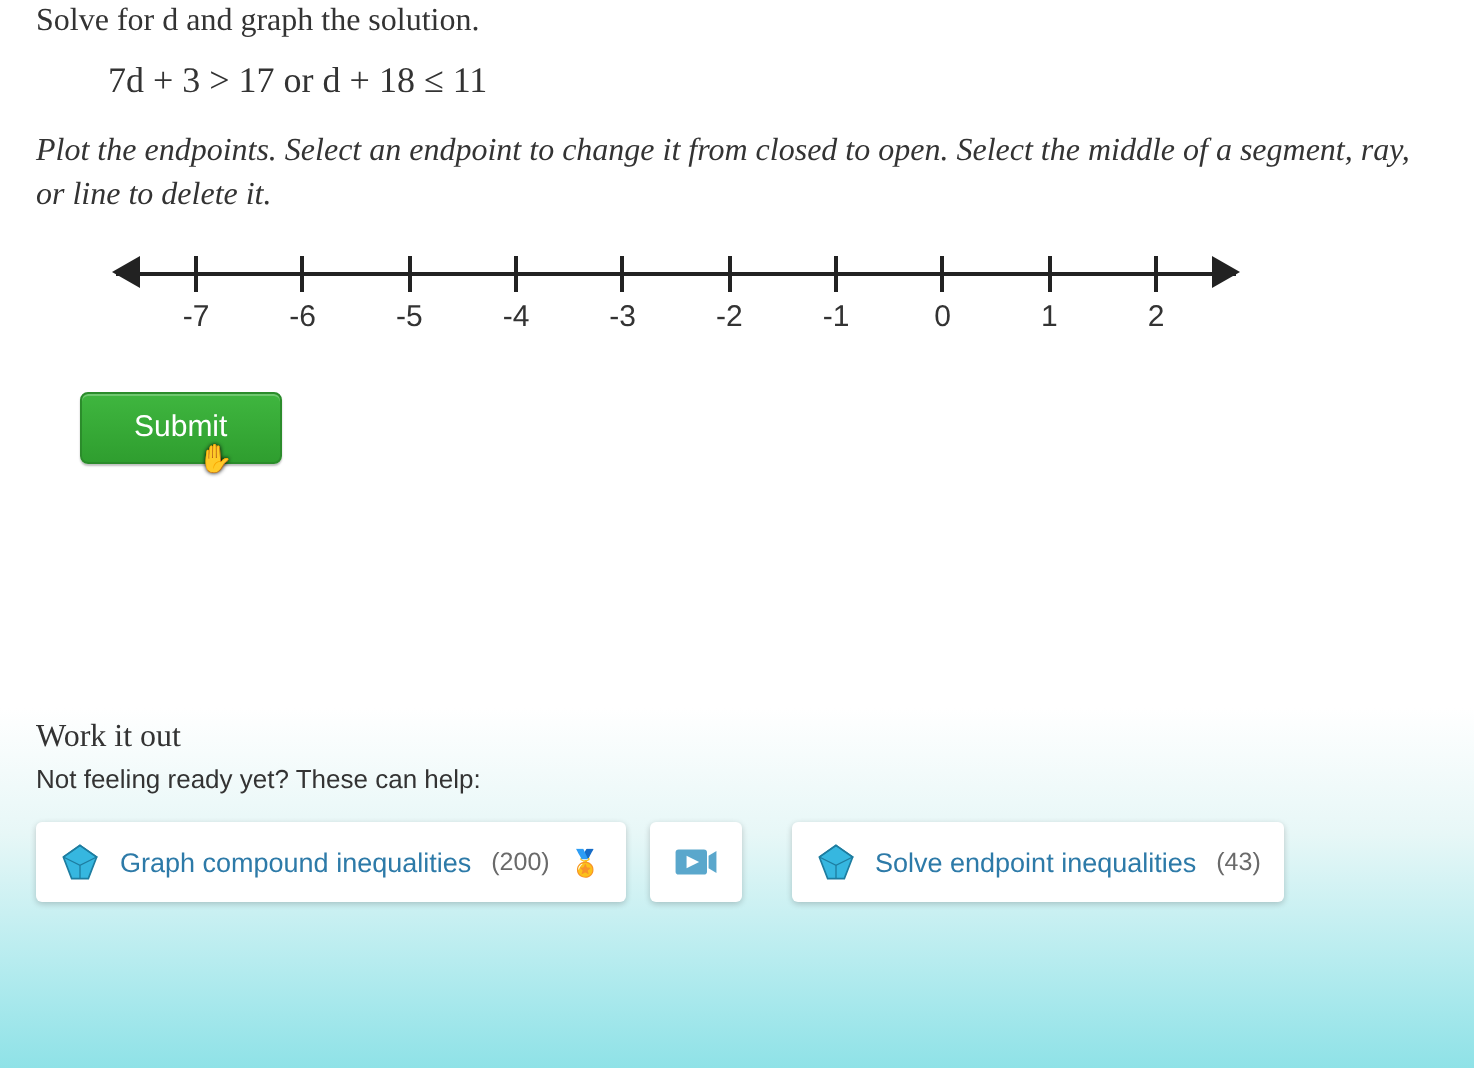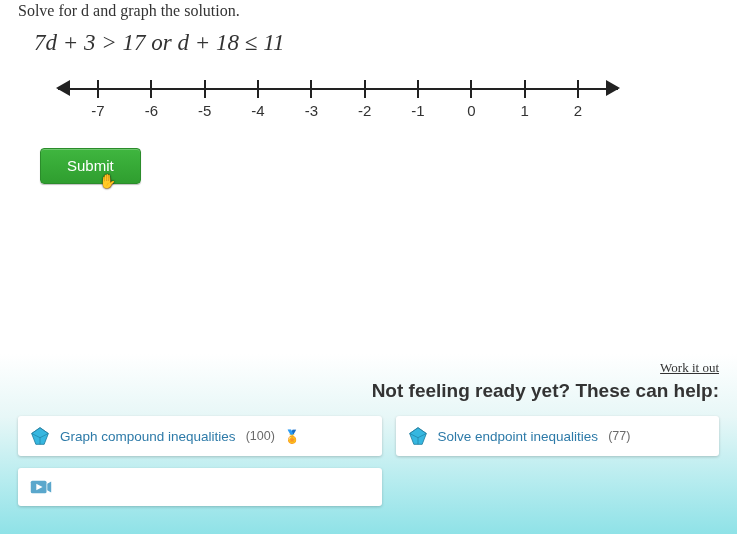--- a/index.html
+++ b/index.html
@@ -10,23 +10,22 @@
     font-family: Arial, Helvetica, sans-serif;
     background: #fff;
     color: #333;
     position: relative;
     overflow: hidden;
   }
   .content { padding: 0 18px; }
   .prompt { font-size: 16px; margin: 2px 0 10px 0; color:#333;font-family:Liberation Serif, serif; }
   .inequality {
     font-family: Georgia, 'Times New Roman', serif;
-    font-style: italic;
-    font-size: 23px;
-    margin: 6px 0 14px 16px;
+    font-size: 18px;
+    margin: 6px 0 14px 36px;
     color:#333;
   }
   .instructions {
     font-family: Georgia, 'Times New Roman', serif;
     font-style: italic;
     font-size: 16px;
     line-height: 1.35;
     color:#333;
     margin: 0 0 10px 0;
   }
@@ -88,40 +87,38 @@
     pointer-events: none;
   }
   .bottom-area {
     position: absolute;
     left: 0; right: 0; bottom: 0;
     height: 180px;
     background: linear-gradient(180deg, #ffffff 0%, #e7f7f7 35%, #b7ecef 70%, #8fe2e7 100%);
     padding: 6px 18px 14px 18px;
   }
   .wio-title {
-    text-align: right;
+    text-align: left;
     font-family: Georgia, serif;
+    font-size: 16px;
+    margin: 0 0 4px 0;
+    color: #333;
+  }
+  .wio-sub {
+    text-align: left;
     font-size: 13px;
-    margin: 0 0 4px 0;
-    color: #333;
-    text-decoration: underline;
-  }
-  .wio-sub {
-    text-align: right;
-    font-size: 19px;
     color: #333;
     margin: 0 0 14px 0;
-    font-weight: bold;
   }
   .cards {
     display: flex;
     gap: 14px;
     flex-wrap: wrap;
   }
-  .col { display: flex; flex-direction: column; gap: 12px; text-align: center; }
+  .col { display: flex; flex-direction: row; gap: 12px; text-align: center; }
   .col.left { flex: 1 1 300px; }
   .col.right { flex: 1 1 260px; }
   .card {
     background: #fff;
     border-radius: 3px;
     box-shadow: 0 1px 3px rgba(0,0,0,.2);
     padding: 10px 12px 10px 12px;
     display: flex;
     align-items: center;
     gap: 10px;
@@ -146,20 +143,21 @@
 </head>
 <body>
 
 <div class="content">
   <div class="prompt">Solve for d and graph the solution.</div>
 
   <div class="inequality">
     <span>7d + 3 &gt; 17 or d + 18 ≤ 11</span>
   </div>
 
+  <div class="instructions">Plot the endpoints. Select an endpoint to change it from closed to open. Select the middle of a segment, ray, or line to delete it.</div>
 
   <div class="numberline">
     <div class="nl-arrow-left"></div>
     <div class="nl-axis"></div>
     <div class="nl-arrow-right"></div>
 
   <div class="tick" style="left: 39px;"></div>
       <div class="tick-label" style="left: 40px;">-7</div>
       <div class="tick" style="left: 92.3333px;"></div>
       <div class="tick-label" style="left: 93.3333px;">-6</div>
@@ -195,21 +193,21 @@
     <div class="col left">
       <div class="card">
         <span class="diamond-icon">
           <svg viewBox="0 0 24 24">
               <polygon points="12,2 22,9 17,22 7,22 2,9" fill="#36b7e0" stroke="#1e7da0" stroke-width="1"></polygon>
               <polyline points="2,9 12,2 22,9 12,14 2,9" fill="none" stroke="#1e7da0" stroke-width="0.8"></polyline>
               <line x1="12" y1="14" x2="12" y2="22" stroke="#1e7da0" stroke-width="0.8"></line>
             </svg>
         </span>
         <span class="text">Graph compound inequalities</span>
-        <span class="score">(100)</span>
+        <span class="score">(200)</span>
         <span class="medal">🏅</span>
       </div>
       <div class="card">
         <span class="video-icon">
           <svg viewBox="0 0 28 22">
               <rect x="1" y="3" width="20" height="16" rx="2" fill="#5aa7cc"></rect>
               <polygon points="22,7 27,4 27,18 22,15" fill="#5aa7cc"></polygon>
               <polygon points="8,7 16,11 8,15" fill="#fff"></polygon>
             </svg>
         </span>
@@ -218,17 +216,17 @@
     <div class="col right">
       <div class="card">
         <span class="diamond-icon">
           <svg viewBox="0 0 24 24">
               <polygon points="12,2 22,9 17,22 7,22 2,9" fill="#36b7e0" stroke="#1e7da0" stroke-width="1"></polygon>
               <polyline points="2,9 12,2 22,9 12,14 2,9" fill="none" stroke="#1e7da0" stroke-width="0.8"></polyline>
               <line x1="12" y1="14" x2="12" y2="22" stroke="#1e7da0" stroke-width="0.8"></line>
             </svg>
         </span>
         <span class="text">Solve endpoint inequalities</span>
-        <span class="score">(77)</span>
+        <span class="score">(43)</span>
       </div>
     </div>
   </div>
 </div>
 
 </body></html>

